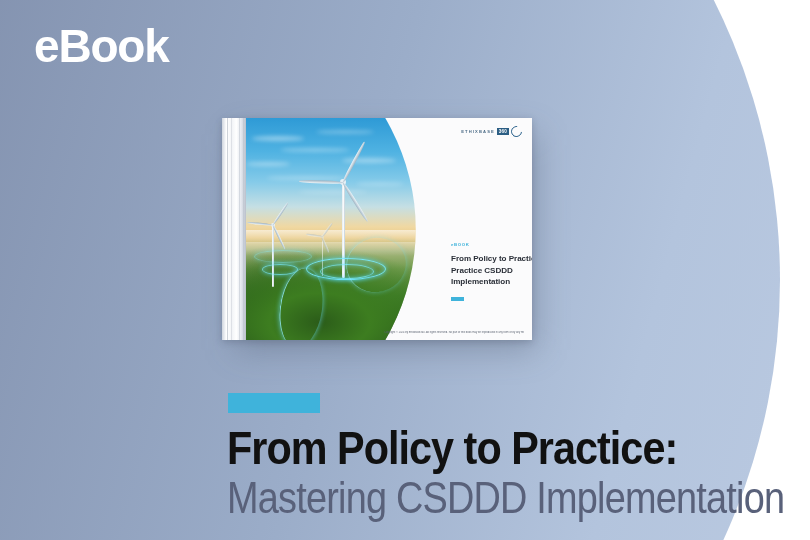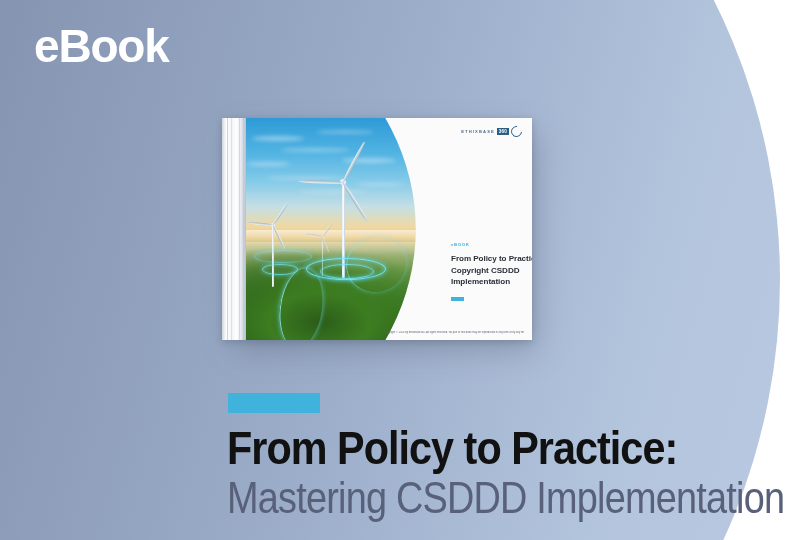--- a/index.html
+++ b/index.html
@@ -322,21 +322,21 @@
 
         <div class="cover-logo">
           <span class="lg-text">ETHIXBASE</span>
           <span class="lg-360">360</span>
           <span class="lg-mark"></span>
         </div>
 
         <div class="cover-text">
           <div class="cover-kicker">eBOOK</div>
           <div class="cover-title">From Policy to Practice:</div>
-          <div class="cover-title">Copyright CSDDD</div>
+          <div class="cover-title">Practice CSDDD</div>
           <div class="cover-title">Implementation</div>
           <div class="cover-bar"></div>
         </div>
 
         <div class="cover-copyright">Copyright © 2024 by Ethixbase360. All rights reserved. No part of this book may be reproduced in any form or by any means without</div>
       </div>
     </div>
   </div>
 
   <div class="accent-bar"></div>

